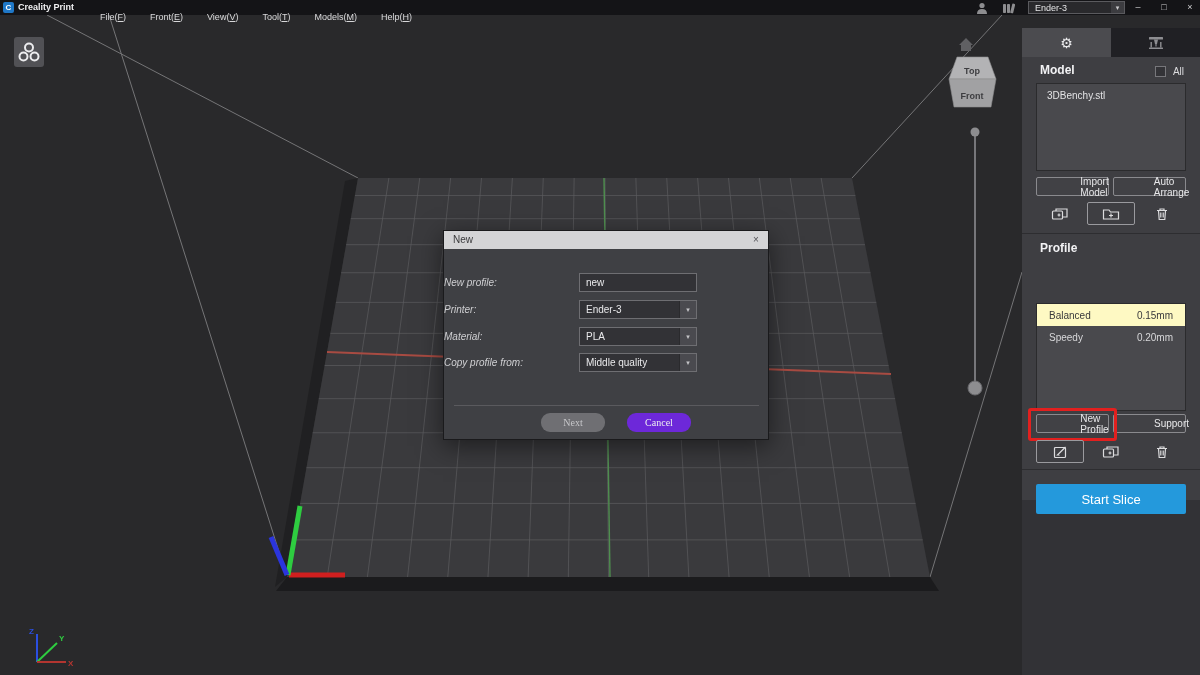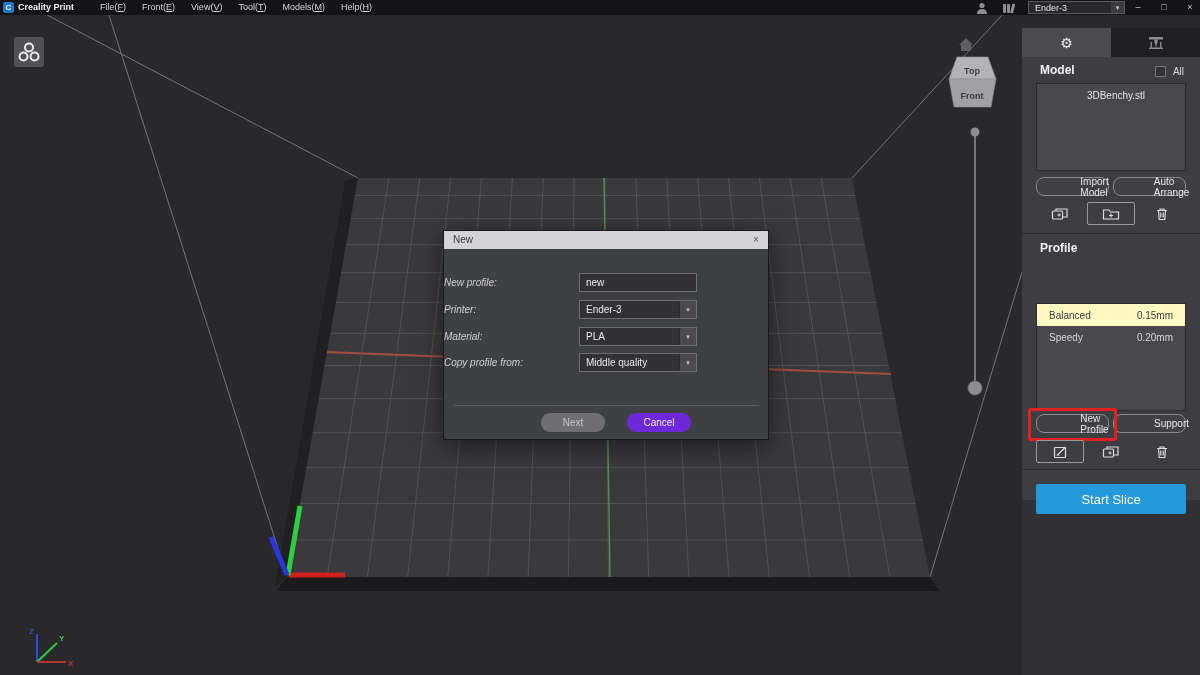--- a/index.html
+++ b/index.html
@@ -6,21 +6,21 @@
   html,body { width:1200px; height:675px; overflow:hidden; background:#29292b;
               font-family:"Liberation Sans", sans-serif; }
 
   
   #topbar { position:absolute; left:0; top:0; width:1200px; height:15px;
             background:#141417; z-index:20; color:#d8d8da; font-size:9px; }
   #logo { position:absolute; left:3px; top:2px; width:11px; height:11px;
           background:#1f78c8; border-radius:2px; color:#fff; font-weight:bold;
           font-size:8px; text-align:center; line-height:11px; }
   #app-title { position:absolute; left:18px; top:2px; font-weight:bold; color:#f0f0f2; }
-  #menu { position:absolute; left:100px; top:2px; display:flex; gap:16px; }
+  #menu { position:absolute; left:100px; top:12px; display:flex; gap:24px; }
   .menu-item { cursor:default; white-space:nowrap; }
   .menu-item u { text-decoration:underline; }
   .tb-icon { position:absolute; top:1px; width:14px; height:13px; }
   #printer-select { position:absolute; left:1028px; top:1px; width:97px; height:13px;
                     background:#29292c; border:1px solid #5a5a5e; color:#e4e4e6; }
   #printer-select .val { position:absolute; left:6px; top:1px; }
   #printer-select .arrow { position:absolute; right:0; top:0; width:13px; height:11px;
                            background:#3c3c40; color:#c9c9cc; font-size:7px;
                            text-align:center; line-height:11px; }
   .win-btn { position:absolute; top:0px; width:16px; height:14px; text-align:center;
@@ -40,23 +40,23 @@
   #tab-prepare { left:0; background:#4b4b4f; font-size:14px; color:#ececee; }
   #tab-preview { left:89px; background:#202024; }
   #panel { position:absolute; left:0; top:42px; width:178px; height:443px; background:#3e3e42; }
   .heading { position:absolute; left:18px; font-weight:bold; font-size:12px; color:#f2f2f4; }
   #all-box { position:absolute; right:34px; top:9px; width:11px; height:11px;
              background:#333337; border:1px solid #77777b; }
   #all-label { position:absolute; right:16px; top:9px; font-size:10px; color:#dcdcde; }
   .listbox { position:absolute; left:14px; width:150px; background:#49494d;
              border:1px solid #2b2b2d; }
   #model-list { top:26px; height:88px; }
-  #model-item { padding:6px 0 0 10px; font-size:10px; color:#e2e2e4;text-align:center; }
+  #model-item { padding:6px 0 0 10px; font-size:10px; color:#e2e2e4; }
   .btn { position:absolute; height:19px; width:73px; background:#414145;
-         border:1px solid #8a8a8e; border-radius:8px; color:#e8e8ea; font-size:10px;
+         border:1px solid #8a8a8e; border-radius:2px; color:#e8e8ea; font-size:10px;
          display:flex; align-items:center; justify-content:center;padding-left:44px; }
   .icon-btn { position:absolute; width:48px; height:23px; border-radius:2px;
               display:flex; align-items:center; justify-content:center;
               border:1px solid transparent; }
   .icon-btn.framed { border-color:#9a9a9e; }
   .divider { position:absolute; left:0; width:178px; height:1px; background:#2d2d30; }
   #profile-list { top:246px; height:108px; font-size:10px; }
   .p-row { height:22px; display:flex; align-items:center; color:#d8d8da; }
   .p-row .nm { margin-left:12px; flex:1; }
   .p-row .vl { margin-right:12px; }
@@ -77,21 +77,21 @@
                   color:#55555a; text-align:center; line-height:18px; font-size:10px; }
   .fld-label { position:absolute; left:0; width:130px; color:#cfcfd2; line-height:19px;font-style:italic; }
   .fld-ctl { position:absolute; left:135px; width:118px; height:19px;
              background:#323236; border:1px solid #6e6e72; color:#e9e9eb; }
   .fld-ctl .txt { position:absolute; left:6px; top:3px; }
   .fld-ctl .dd { position:absolute; right:0; top:0; width:17px; height:17px;
                  background:#4a4a4f; border-left:1px solid #2a2a2d; color:#c3c3c6;
                  font-size:7px; text-align:center; line-height:17px; }
   #dlg-sep { position:absolute; left:10px; top:174px; width:305px; height:1px; background:#5a5a5e; }
   .dlg-btn { position:absolute; top:182px; width:64px; height:19px; border-radius:9px;
-             display:flex; align-items:center; justify-content:center; }
+             display:flex; align-items:center; justify-content:center;font-family:Liberation Serif, serif; }
   #next-btn { left:97px; background:#6f6f73; color:#c7c7ca; }
   #cancel-btn { left:183px; background:#6d28d9; color:#eeeef0; }
 </style>
 </head>
 <body>
 
 <svg id="scene" viewBox="0 0 1200 675">
 
   <g stroke="#8e8e90" stroke-width="1" opacity="0.75">
     <line x1="47" y1="15" x2="358" y2="178"></line>

